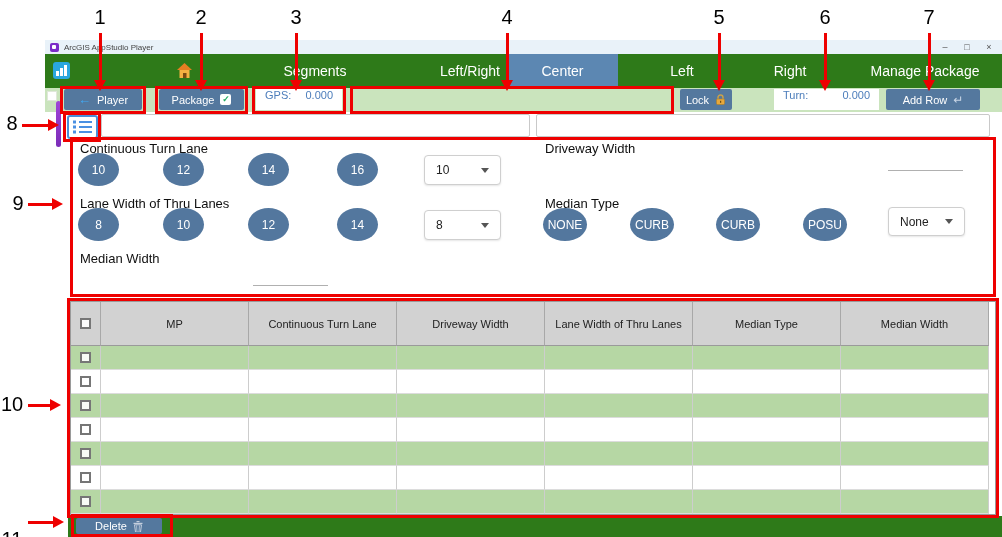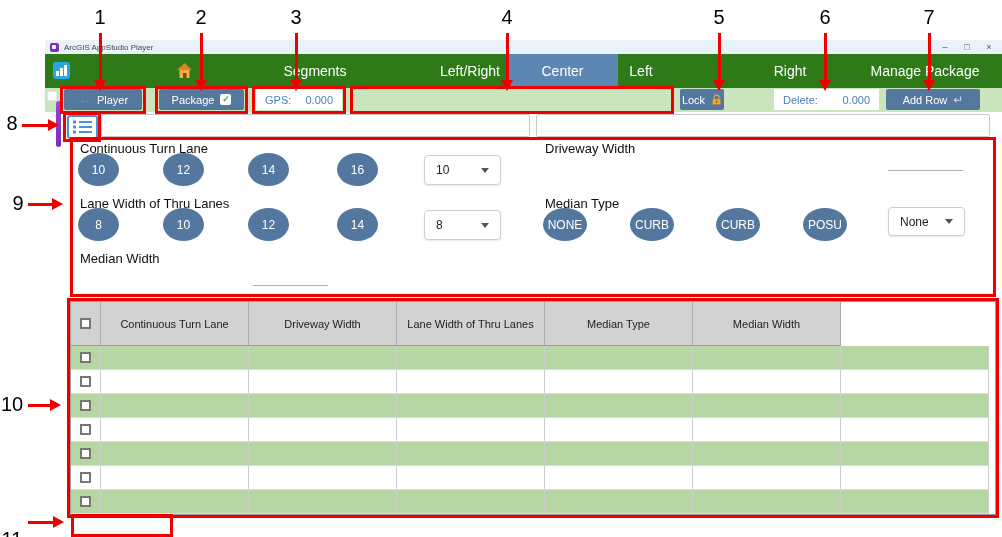--- a/index.html
+++ b/index.html
@@ -17,21 +17,21 @@
 
   #navbar { left:45px; top:54px; width:957px; height:34px; background:#2e7a19; }
   .nav-item { position:absolute; top:0; height:34px; display:flex; align-items:center; justify-content:center; color:#fff; font-size:14px; }
   .nav-item.active { background:#5c87b2; }
   #chart-icon { left:8px; top:8px; }
   #home-icon { left:131px; top:8px; }
 
   
   #toolbar { left:45px; top:88px; width:957px; height:24px; background:#cae4bd; }
   .slate-btn { position:absolute; background:#54789e; border-radius:2px; color:#fff; font-size:11px; display:flex; align-items:center; justify-content:center; gap:6px; height:21px; top:1px; }
-  .white-field { position:absolute; background:#fff; height:21px; top:1px; display:flex; align-items:center; justify-content:space-between; padding:0 9px; font-size:11px; color:#4c7dbb; }
+  .white-field { position:absolute; background:#fff; height:21px; top:1px; display:flex; justify-content:space-between; padding:0 9px; font-size:11px; color:#4c7dbb; }
   #banner { position:absolute; left:308px; top:1px; width:318px; height:21px; background:#2e7a19; color:#fff; font-size:12px; display:flex; align-items:center; justify-content:center; }
   #tb-checkbox { position:absolute; left:2px; top:3px; width:10px; height:10px; background:#fff; border:1px solid #e0e8da; }
   .check-sq { width:11px; height:11px; background:#fff; border-radius:2px; color:#1faa5e; font-size:9px; line-height:11px; text-align:center; font-weight:bold; }
   .return-arrow { color:#3fa9f5; font-weight:bold; font-size:13px; }
   .enter-glyph { color:#c9d6e6; font-size:12px; }
 
   
   #purple-bar { left:56px; top:101px; width:5px; height:46px; border-radius:3px; background:linear-gradient(#a045d8,#7b2cb8); }
   #list-btn { left:67px; top:115px; width:31px; height:24px; background:#fff; border:2px solid #4a90d9; border-radius:3px; display:flex; align-items:center; justify-content:center; }
   .top-input { position:absolute; top:114px; height:23px; background:#fff; border:1px solid #c9c9c9; border-radius:2px; }
@@ -88,50 +88,50 @@
     </svg>
     <svg id="home-icon" class="abs" width="17" height="17">
       <polygon points="8.5,1 16,8 1,8" fill="#e67e22"></polygon>
       <rect x="3.5" y="8" width="10" height="8" fill="#f5b041"></rect>
       <rect x="7" y="11" width="3.5" height="5" fill="#7a4a12"></rect>
     </svg>
     <div id="nav-items">
         <div class="nav-item" style="left: 225px; width: 90px;">Segments</div>
         <div class="nav-item" style="left: 380px; width: 90px;">Left/Right</div>
         <div class="nav-item active" style="left: 462px; width: 111px;">Center</div>
-        <div class="nav-item" style="left: 556px; width: 80px;">Left</div>
+        <div class="nav-item" style="left: 597px; width: 80px;">Left</div>
         <div class="nav-item" style="left: 705px; width: 80px;">Right</div>
         <div class="nav-item" style="left: 815px; width: 130px;">Manage Package</div>
       </div>
   </div>
 
   <div id="toolbar" class="abs">
     <div id="tb-checkbox"></div>
     <div class="slate-btn" style="left:19px;width:78px;">
       <span class="return-arrow">←</span>
       <span>Player</span>
     </div>
     <div class="slate-btn" style="left:114px;width:85px;">
       <span>Package</span>
       <span class="check-sq">✓</span>
     </div>
     <div class="white-field" style="left:211px;width:86px;">
       <span>GPS:</span>
         <span>0.000</span>
     </div>
-    <div class="slate-btn" style="left:635px;width:44px;">
+    <div class="slate-btn" style="left:635px;width:52px;">
       <span>Lock</span>
       <svg width="11" height="11">
         <path d="M3 5 V3.5 a2.5 2.5 0 0 1 5 0 V5" fill="none" stroke="#caa24a" stroke-width="1.4"></path>
         <rect x="1.5" y="5" width="8" height="5.5" rx="1" fill="#e8a83c" stroke="#b3801f" stroke-width="0.6"></rect>
         <rect x="5" y="6.8" width="1.2" height="2" fill="#6e4d12"></rect>
       </svg>
     </div>
     <div class="white-field" style="left:729px;width:105px;">
-      <span>Delete:</span>
+      <span>Turn:</span>
         <span>0.000</span>
     </div>
     <div class="slate-btn" style="left:841px;width:94px;">
       <span>Add Row</span>
       <span class="enter-glyph">↵</span>
     </div>
   </div>
 
   <div id="purple-bar" class="abs"></div>
   <div id="list-btn" class="abs">
@@ -182,20 +182,21 @@
       <div class="oval" style="left: 630px; top: 208px; width: 44px; height: 33px;">CURB</div>
       <div class="oval" style="left: 716px; top: 208px; width: 44px; height: 33px;">CURB</div>
       <div class="oval" style="left: 803px; top: 208px; width: 44px; height: 33px; text-align: center;">POSU</div>
     </div>
 
   <div id="grid-table" class="abs">
       <div class="trow">
         <div class="th">
           <div class="cb"></div>
         </div>
+        <div class="th">MP</div>
         <div class="th">Continuous Turn Lane</div>
         <div class="th">Driveway Width</div>
         <div class="th">Lane Width of Thru Lanes</div>
         <div class="th">Median Type</div>
         <div class="th">Median Width</div>
       </div>
       <div class="trow row-green">
         <div class="td">
           <div class="cb"></div>
         </div>
@@ -267,20 +268,32 @@
         </div>
         <div class="td"></div>
         <div class="td"></div>
         <div class="td"></div>
         <div class="td"></div>
         <div class="td"></div>
         <div class="td"></div>
       </div>
     </div>
 
+  <div id="footer-bar" class="abs">
+    <div id="delete-btn">
+      <span>Delete</span>
+      <svg width="10" height="11">
+        <rect x="3.5" y="0" width="3" height="1.2" fill="#c3cedd"></rect>
+        <rect x="0.5" y="1.8" width="9" height="1.2" fill="#c3cedd"></rect>
+        <polygon points="1.5,3.8 8.5,3.8 7.5,11 2.5,11" fill="none" stroke="#c3cedd" stroke-width="1"></polygon>
+        <line x1="3.6" y1="4.5" x2="3.9" y2="10.3" stroke="#c3cedd" stroke-width="0.8"></line>
+        <line x1="6.4" y1="4.5" x2="6.1" y2="10.3" stroke="#c3cedd" stroke-width="0.8"></line>
+      </svg>
+    </div>
+  </div>
 
   <div class="num" style="left:88px;top:6px;">1</div>
   <div class="num" style="left:189px;top:6px;">2</div>
   <div class="num" style="left:284px;top:6px;">3</div>
   <div class="num" style="left:495px;top:6px;">4</div>
   <div class="num" style="left:707px;top:6px;">5</div>
   <div class="num" style="left:813px;top:6px;">6</div>
   <div class="num" style="left:917px;top:6px;">7</div>
   <div class="vline" style="left:99px;top:33px;height:47px;"></div>
   <div class="arrow-down" style="left:94px;top:80px;"></div>

